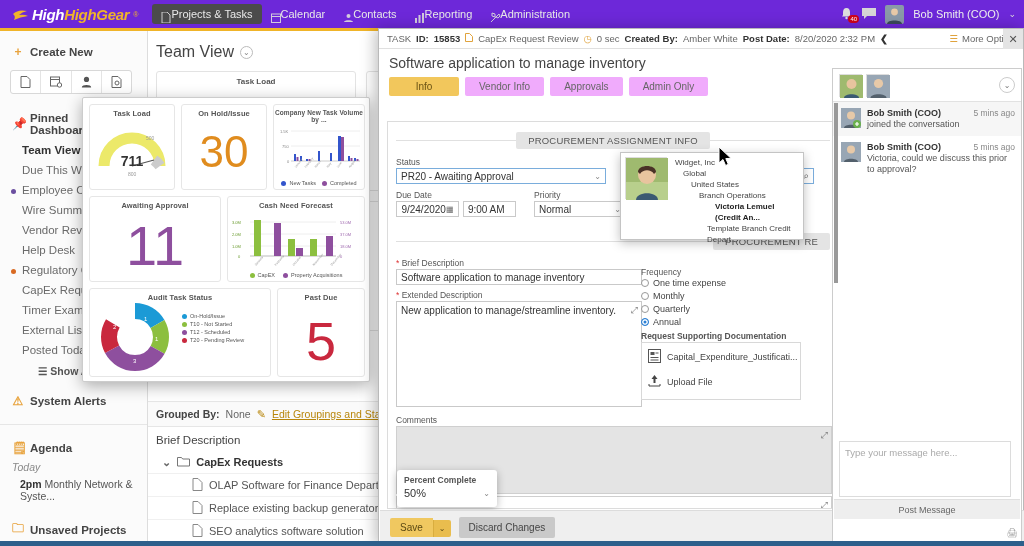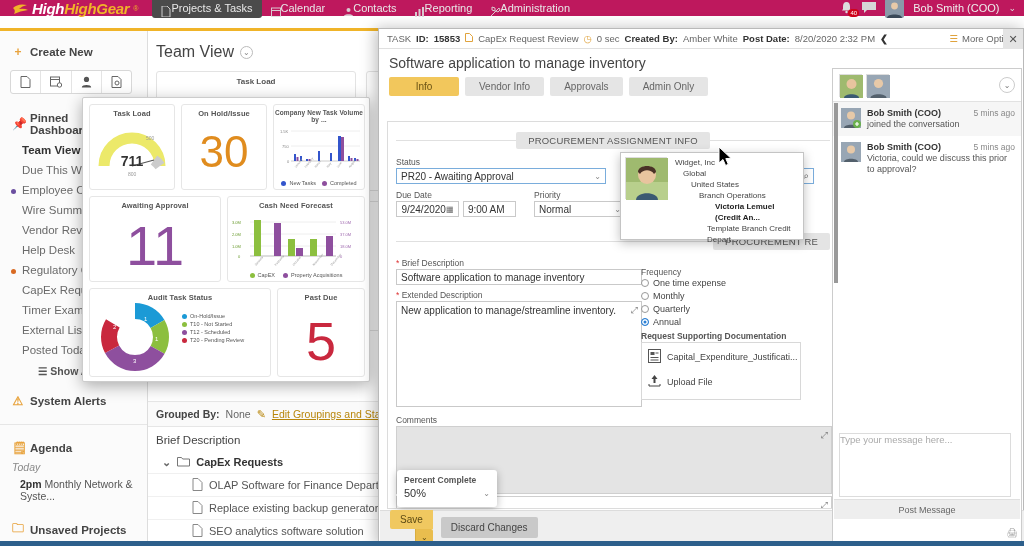--- a/index.html
+++ b/index.html
@@ -3,22 +3,22 @@
 <meta charset="utf-8">
 <style>
   * { box-sizing: border-box; }
   html, body { margin:0; padding:0; }
   body {
     width:1024px; height:546px; overflow:hidden;
     font-family:"Liberation Sans", sans-serif;
     font-size:11px; color:#333; background:#fff; position:relative;
   }
   
-  #topnav { position:absolute; left:0; top:0; width:1024px; height:16px;
-    background:#be185d; display:flex; align-items:center; }
+  #topnav { position:absolute; left:0; top:0; width:1024px; height:28px;
+    background:#6d28d9; display:flex; align-items:center; }
   #topnav .brand { display:flex; align-items:center; gap:4px; padding:0 14px 0 12px; }
   .logo-mark { width:16px; height:13px; position:relative; }
   .logo-mark svg { display:block; }
   .brand-txt { font-size:15px; font-weight:bold; font-style:italic; color:#fff; letter-spacing:-0.3px;}
   .brand-txt .g { color:#f0b429; }
   .brand-reg { color:#f0b429; font-size:7px; vertical-align:super; }
   .nav-items { display:flex; align-items:center; height:28px; }
   .nav-item { display:flex; align-items:center; color:#e8e8e8; font-size:11px;
     padding:0 9px; height:20px; line-height:20px; border-radius:3px; cursor:pointer; }
   .nav-item.active { background:#4b4b4b; }
@@ -92,21 +92,21 @@
     background:#fff; border:1px solid #b9b9b9; box-shadow:-3px 0 14px rgba(0,0,0,.25); }
   .tm-bar { height:20px; display:flex; align-items:center; gap:5px; padding:0 4px 0 8px;
     font-size:9.5px; color:#666; border-bottom:1px solid #e0e0e0; background:#fff;}
   .tm-bar b { color:#333; }
   .tm-bar .more { margin-left:auto; display:flex; align-items:center; gap:4px; color:#666; cursor:pointer; }
   .tm-close { width:20px; height:20px; background:#e4e4e4; display:flex; align-items:center;
     justify-content:center; font-size:11px; color:#555; cursor:pointer; }
   .tm-title { font-size:14px; color:#444; padding:6px 0 6px 10px; }
   .tm-tabs { display:flex; gap:6px; padding:0 0 0 10px; }
   .tm-tab { height:19px; min-width:70px; padding:0 14px; display:flex; align-items:center;
-    justify-content:center; background:#e5e5e5; border-radius:2px; font-size:10px; color:#666; cursor:pointer; }
+    justify-content:center; background:#f0abfc; border-radius:2px; font-size:10px; color:#666; cursor:pointer; }
   .tm-tab.active { background:#f2c75c; color:#6b5314; }
   .tm-body { position:absolute; left:8px; top:92px; width:452px; height:388px;
     border:1px solid #dcdcdc; background:#fff; overflow:hidden; }
   .sect-hdr { display:flex; align-items:center; margin:10px 8px 8px 8px; }
   .sect-hdr .line { flex:1; height:1px; background:#e0e0e0; }
   .sect-hdr .pill { background:#e4e4e4; color:#555; font-size:9.5px; padding:3px 12px; border-radius:2px;
      letter-spacing:.2px; }
   .fl { font-size:8.5px; color:#555; margin-bottom:1px; }
   .fl .req { color:#d33; }
   .fi { border:1px solid #c9c9c9; height:16px; background:#fff; font-size:10px; color:#333;
@@ -118,21 +118,21 @@
   .rb.on { border-color:#2a7fd4; background:#2a7fd4; box-shadow:inset 0 0 0 1.5px #fff; }
   .docbox { border:1px solid #d8d8d8; background:#fff; padding:6px; }
   .doc-row { display:flex; align-items:center; gap:6px; font-size:9px; color:#444; margin-bottom:9px; }
   .comments-ro { background:#e4e4e4; border:1px solid #cfcfcf; position:relative; }
   .comments-in { background:#fff; border:1px solid #cfcfcf; position:relative; }
   .exp { position:absolute; right:3px; top:3px; color:#666; font-size:9px; }
   .pct-float { position:absolute; left:18px; top:441px; width:100px; background:#fff;
     border-radius:3px; box-shadow:0 2px 8px rgba(0,0,0,.28); padding:5px 7px 7px 7px; }
   .tm-footer { position:absolute; left:1px; bottom:1px; width:644px; height:34px; background:#efefef;
     border-top:1px solid #dcdcdc; display:flex; align-items:center; gap:8px; padding-left:10px; }
-  .btn-save { display:flex; align-items:flex-end;flex-direction:column; }
+  .btn-save { display:flex; align-items:flex-end; }
   .btn-save .m { background:#f0c860; color:#5c4a14; font-size:10px; padding:4px 10px; border-radius:2px 0 0 2px; cursor:pointer;}
   .btn-save .d { background:#e9bd4e; color:#5c4a14; font-size:8px; padding:4px 5px; border-left:1px solid #d9ad3e;
     border-radius:0 2px 2px 0; display:flex; align-items:center; cursor:pointer;}
   .btn-grey { background:#c9c9c9; color:#444; font-size:10px; padding:5px 10px; border-radius:2px; cursor:pointer;}
 
   
   #assignpop { position:absolute; left:620px; top:152px; width:184px; height:88px; background:#fff;
     border:1px solid #c4c4c4; box-shadow:0 3px 10px rgba(0,0,0,.25); padding:4px; z-index:40; }
   .ap-thumb { width:42px; height:42px; object-fit:cover; border:1px solid #ddd; }
   .ap-line { font-size:8px; color:#444; line-height:11px; }
@@ -147,22 +147,22 @@
   .chat-av { width:23px; height:23px; object-fit:cover; border:1px solid #ddd;}
   .chat-caret { margin-left:auto; width:16px; height:16px; border-radius:50%; border:1px solid #ccc;
     display:flex; align-items:center; justify-content:center; font-size:8px; color:#777; }
   .msg { display:flex; gap:6px; padding:6px 6px 6px 8px; font-size:9px; }
   .msg.sys { background:#f6f6f6; }
   .msg .ava { width:20px; height:20px; object-fit:cover; position:relative; flex:none; }
   .msg .body { flex:1; }
   .msg .nm { font-weight:bold; color:#333; display:inline; }
   .msg .tm { float:right; color:#888; font-size:8.5px; }
   .msg .tx { color:#555; display:block; margin-top:1px; line-height:11px; }
-  .chat-input { position:absolute; left:6px; bottom:44px; width:172px; height:64px;
-    border:1px solid #dcdcdc; background:#fff; font-size:9.5px; color:#aaa; }
+  .chat-input { position:absolute; left:6px; bottom:44px; width:172px; height:56px;
+    border:1px solid #dcdcdc; background:#fff; padding:5px; font-size:9.5px; color:#aaa; }
   .chat-post { position:absolute; left:1px; bottom:22px; width:186px; height:20px; background:#eee;
     border-top:1px solid #e0e0e0; display:flex; align-items:center; justify-content:center;
     font-size:9px; color:#666; cursor:pointer; }
   .chat-scroll { position:absolute; left:1px; top:34px; width:4px; height:180px; background:#999; }
   .status-bar { position:absolute; left:0; bottom:0; width:1024px; height:5px; background:#2d5f8b; }
   .printer { position:absolute; right:6px; bottom:8px; color:#999; font-size:9px; }
 </style>
 </head>
 <body>
 

